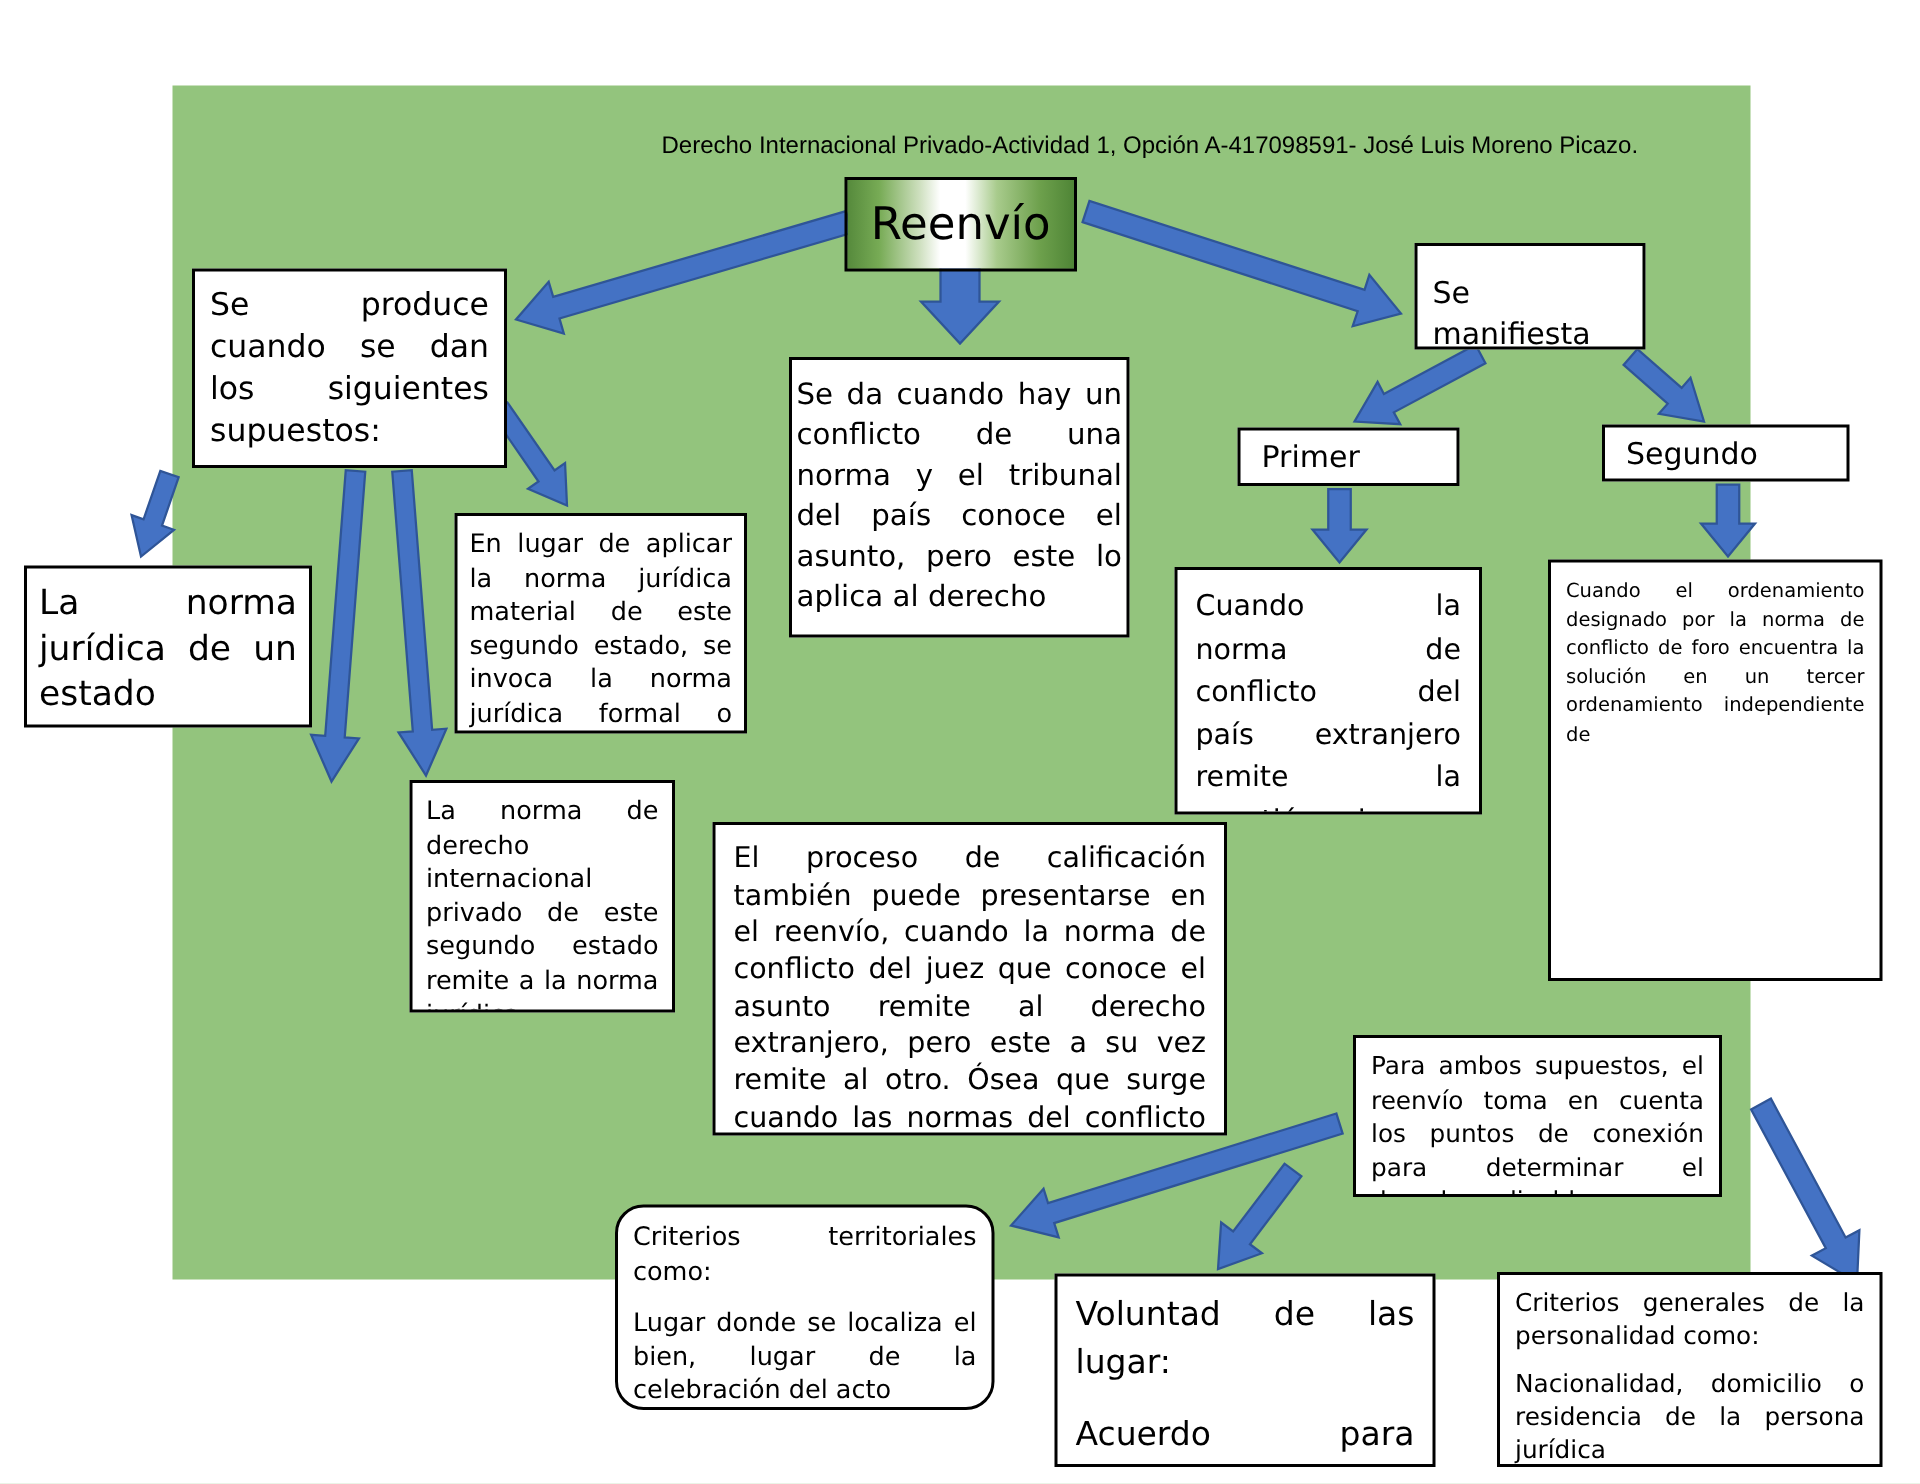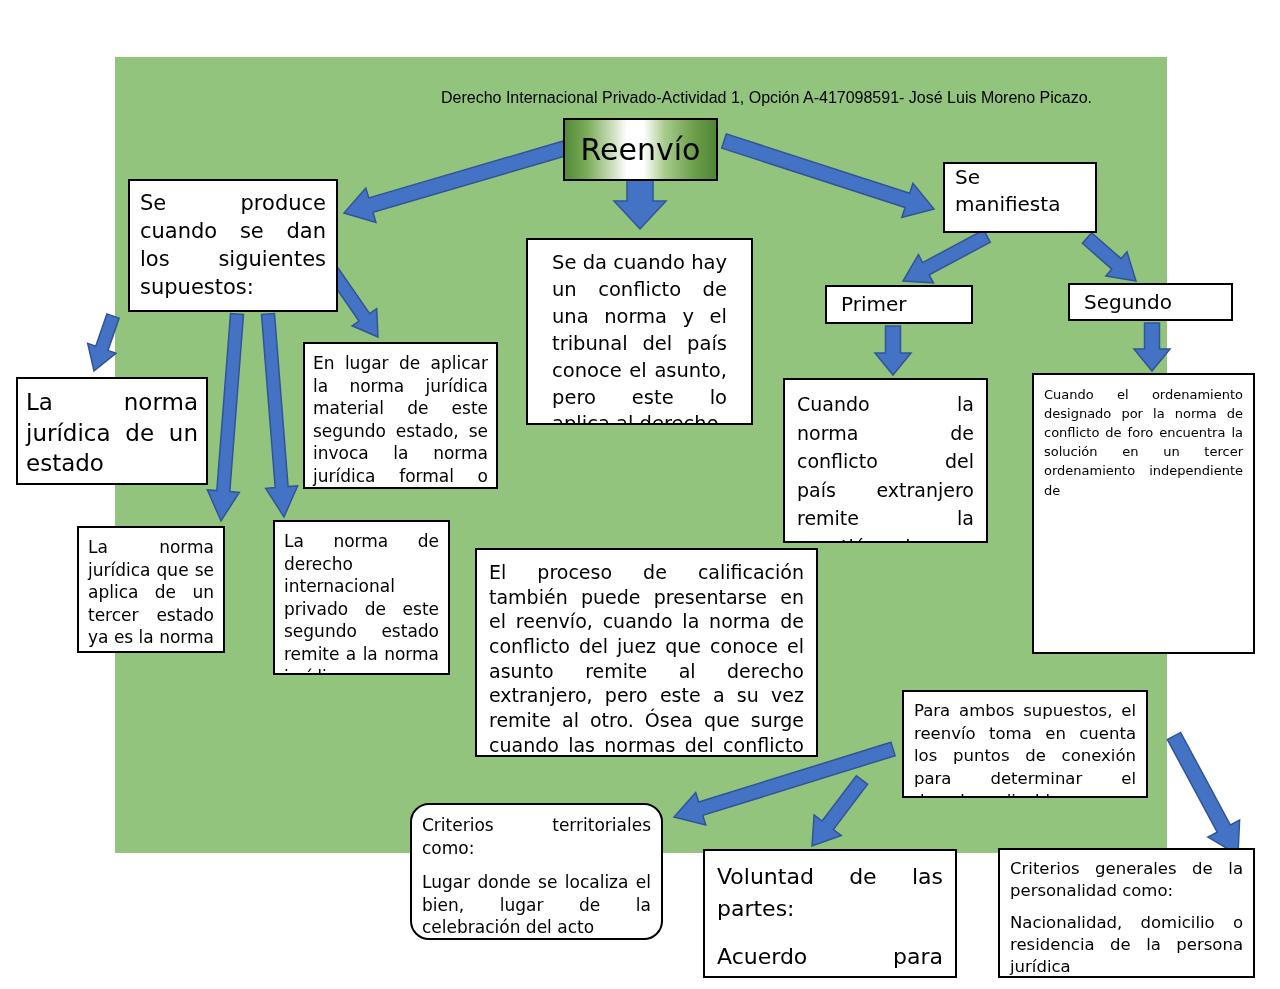--- a/index.html
+++ b/index.html
@@ -14,22 +14,22 @@
   .p{margin:0;}
   .p + .p{margin-top:12px;}
   #reenvio{left:563px;top:95px;width:155px;height:63px;display:flex;align-items:center;justify-content:center;
            font-size:30px;text-align:center;
            background:linear-gradient(90deg,#568a3c 0%,#77ab55 14%,#cfe0c0 32%,#ffffff 41%,#ffffff 52%,#a8cb8c 66%,#6da04c 85%,#4f8536 100%);margin-top:23px;}
   #se-produce{left:128px;top:179px;width:210px;height:133px;font-size:21px;padding:9px 10px;}
   #norma-estado{left:16px;top:377px;width:192px;height:108px;font-size:23px;padding:8px;}
   #en-lugar{left:303px;top:342px;width:195px;height:147px;font-size:17px;padding:8px;}
   #norma-tercer{left:77px;top:526px;width:148px;height:127px;font-size:17px;padding:8px 9px;}
   #norma-dip{left:273px;top:520px;width:177px;height:155px;font-size:17px;padding:8px 9px;}
-  #se-da{left:526px;top:238px;width:227px;height:187px;font-size:19.5px;padding:10px 24px;line-height:1.38;}
-  #se-manifiesta{left:943px;top:162px;width:154px;height:71px;font-size:20px;padding:0 10px;text-align:left;}
+  #se-da{left:526px;top:238px;width:227px;height:187px;font-size:19.5px;padding:10px 3px;line-height:1.38;}
+  #se-manifiesta{left:943px;top:162px;width:154px;height:71px;font-size:20px;padding:18px 10px;text-align:left;}
   #primer{left:825px;top:285px;width:148px;height:39px;font-size:20px;display:flex;align-items:center;
           padding-left:14px;text-align:left;}
   #segundo{left:1068px;top:283px;width:165px;height:38px;font-size:20px;display:flex;align-items:center;
            padding-left:14px;text-align:center;}
   #cuando-norma{left:783px;top:378px;width:205px;height:165px;font-size:19px;padding:10px 12px;word-spacing:10px;line-height:1.5;}
   #cuando-ord{left:1032px;top:373px;width:223px;height:281px;font-size:13px;padding:10px;line-height:1.47;}
   #proceso{left:475px;top:548px;width:343px;height:209px;font-size:19px;padding:10px 12px;line-height:1.3;}
   #para-ambos{left:902px;top:690px;width:246px;height:108px;font-size:16.5px;padding:8px 10px;line-height:1.37;}
   #criterios-terr{left:410px;top:803px;width:253px;height:137px;font-size:17px;padding:9px 10px;border-radius:19px;}
   #voluntad{left:703px;top:849px;width:254px;height:129px;font-size:22px;padding:10px 12px;line-height:1.45;}
@@ -60,38 +60,37 @@
       <polygon points="1167.4,739.6 1217.2,832.1 1207.9,837.1 1238.0,855.0 1239.6,820.1 1230.4,825.0 1180.6,732.4" fill="#4472c4" stroke="#2f5597" stroke-width="1.5"></polygon>
     </svg>
 
   <div id="title">Derecho Internacional Privado-Actividad 1, Opción A-417098591- José Luis Moreno Picazo.</div>
 
   <div class="box" id="reenvio">Reenvío</div>
 
   <div class="box" id="se-produce">Se produce cuando se dan los siguientes supuestos:</div>
   <div class="box" id="norma-estado">La norma jurídica de un estado considera competente a la</div>
   <div class="box" id="en-lugar">En lugar de aplicar la norma jurídica material de este segundo estado, se invoca la norma jurídica formal o conflictual de</div>
-  <div class="box" id="norma-tercer">La norma jurídica que se aplica de un tercer estado ya es la norma</div>
   <div class="box" id="norma-dip">La norma de derecho internacional privado de este segundo estado remite a la norma jurídica</div>
   <div class="box" id="se-da">Se da cuando hay un conflicto de una norma y el tribunal del país conoce el asunto, pero este lo aplica al derecho</div>
   <div class="box" id="se-manifiesta">Se manifiesta</div>
   <div class="box" id="primer">Primer</div>
   <div class="box" id="segundo">Segundo</div>
   <div class="box" id="cuando-norma">Cuando la norma de conflicto del país extranjero remite la cuestión al</div>
   <div class="box" id="cuando-ord">Cuando el ordenamiento designado por la norma de conflicto de foro encuentra la solución en un tercer ordenamiento independiente de</div>
   <div class="box" id="proceso">El proceso de calificación también puede presentarse en el reenvío, cuando la norma de conflicto del juez que conoce el asunto remite al derecho extranjero, pero este a su vez remite al otro. Ósea que surge cuando las normas del conflicto señalan como aplicable</div>
   <div class="box" id="para-ambos">Para ambos supuestos, el reenvío toma en cuenta los puntos de conexión para determinar el derecho aplicable.</div>
 
   <div class="box" id="criterios-terr">
     <div class="p">Criterios territoriales como:</div>
     <div class="p">Lugar donde se localiza el bien, lugar de la celebración del acto</div>
   </div>
 
   <div class="box" id="voluntad">
-    <div class="p">Voluntad de las partes:</div>
+    <div class="p">Voluntad de las lugar:</div>
     <div class="p">Acuerdo para sujetarse a</div>
   </div>
 
   <div class="box" id="criterios-gen">
     <div class="p">Criterios generales de la personalidad como:</div>
     <div class="p">Nacionalidad, domicilio o residencia de la persona jurídica</div>
   </div>
 </div>
 
 </body></html>

